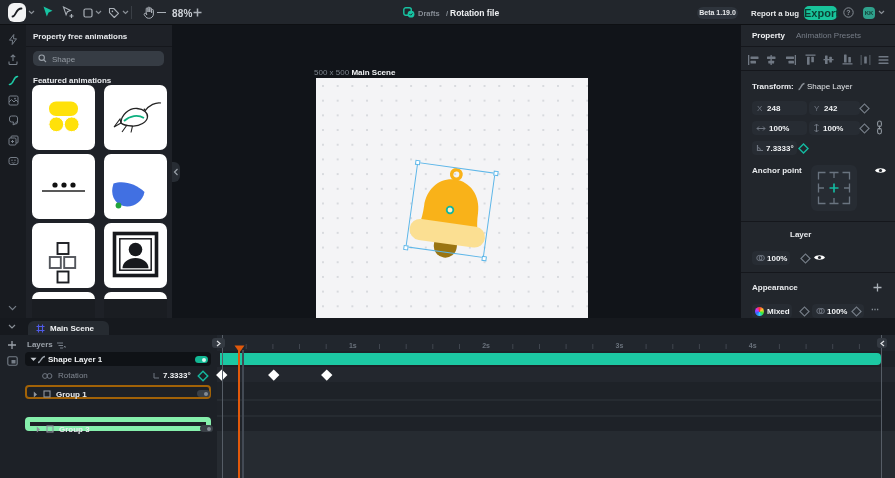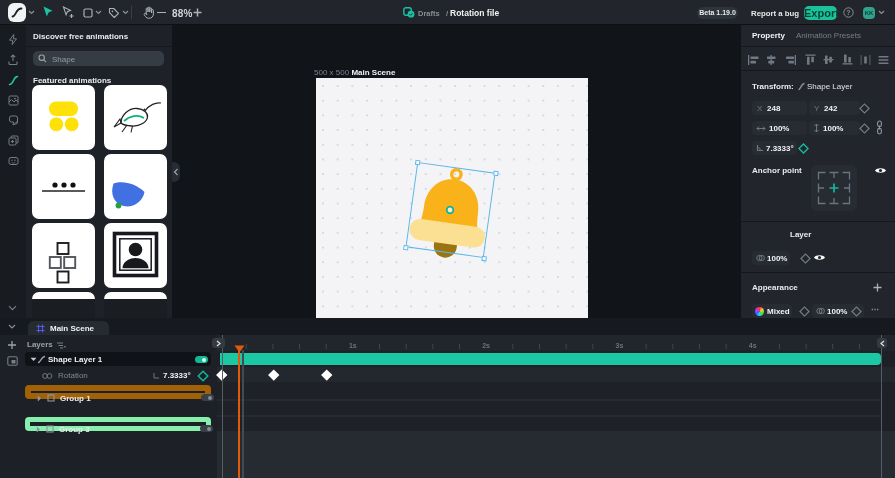--- a/index.html
+++ b/index.html
@@ -107,21 +107,21 @@
       <circle cx="7" cy="5.2" r="0.7" fill="#767e88"></circle>
       <path d="M4 7.4 a1.6 1.2 0 0 0 3 0" stroke="#767e88" stroke-width="0.9" fill="none"></path>
     </svg>
   <svg class="abs" style="left:8px;top:280px" width="9" height="6" viewBox="0 0 9 6">
       <path d="M1 1.2 L4.5 4.7 L8 1.2" stroke="#767e88" stroke-width="1.2" fill="none"></path>
     </svg>
 </div>
 
 <div class="abs" id="lpanel" style="left:26px;top:25px;width:146px;height:293px;background:#1e2127;">
   <div class="abs" style="left:0;top:0;width:146px;height:21px;border-bottom:1px solid #15171c;"></div>
-  <div class="abs b white" style="left:7px;top:6.5px;font-size:8px;">Discover free animations</div>
+  <div class="abs b white" style="left:7px;top:6.5px;font-size:8px;">Property free animations</div>
   <div class="abs" style="left:7px;top:26px;width:131px;height:15px;background:#363c44;border-radius:5px;">
     <svg class="abs" style="left:5px;top:3px" width="9" height="9" viewBox="0 0 9 9">
         <circle cx="3.7" cy="3.7" r="2.7" fill="none" stroke="#9aa1a9" stroke-width="1.1"></circle>
         <path d="M5.8 5.8 L8 8" stroke="#9aa1a9" stroke-width="1.1"></path>
       </svg>
     <div class="abs" style="left:19px;top:3.5px;font-size:8px;color:#959ca4;">Shape</div>
   </div>
   <div class="abs b white" style="left:7px;top:51px;font-size:8px;">Featured animations</div>
 
   <div class="abs" style="left:6px;top:60px;width:63px;height:65px;background:#fff;border-radius:7px;">
@@ -509,21 +509,21 @@
       </svg>
     <div class="abs" style="left:33px;top:4px;font-size:8px;color:#818892;">Rotation</div>
     <svg class="abs" style="left:128px;top:5px" width="7" height="7" viewBox="0 0 7 7">
         <path d="M1 1 v5 h5" stroke="#6f7681" stroke-width="1" fill="none"></path>
       </svg>
     <div class="abs b" style="left:138px;top:4px;font-size:8px;color:#f0f2f4;">7.3333°</div>
     <svg class="abs" style="left:172px;top:2.5px" width="12" height="12" viewBox="0 0 12 12">
         <rect x="2.6" y="2.6" width="6.8" height="6.8" fill="none" stroke="#14b8a0" stroke-width="1.4" transform="rotate(45 6 6)"></rect>
       </svg>
   </div>
-  <div class="abs" style="left:25px;top:67px;width:186px;height:14px;background:#1d2127;border:6px solid #a16207;border-radius:4px;box-sizing:border-box;">
+  <div class="abs" style="left:25px;top:67px;width:186px;height:14px;background:#1d2127;border:2px solid #a16207;border-radius:4px;box-sizing:border-box;">
     <svg class="abs" style="left:6px;top:4px" width="5" height="7" viewBox="0 0 5 7">
         <path d="M0.8 0.5 L4 3.5 L0.8 6.5 Z" fill="#8f969e"></path>
       </svg>
     <svg class="abs" style="left:16px;top:3px" width="8" height="8" viewBox="0 0 8 8">
         <rect x="1" y="1" width="6" height="6" fill="none" stroke="#8f969e" stroke-width="1.1"></rect>
       </svg>
     <div class="abs b" style="left:29px;top:2.5px;font-size:8px;color:#e9ebee;">Group 1</div>
     <div class="abs" style="left:170px;top:3px;width:13px;height:7px;background:#3a4047;border-radius:4px;">
         <div class="abs" style="left:7px;top:1.5px;width:4px;height:4px;border-radius:50%;background:#858d96;"></div>
       </div>

